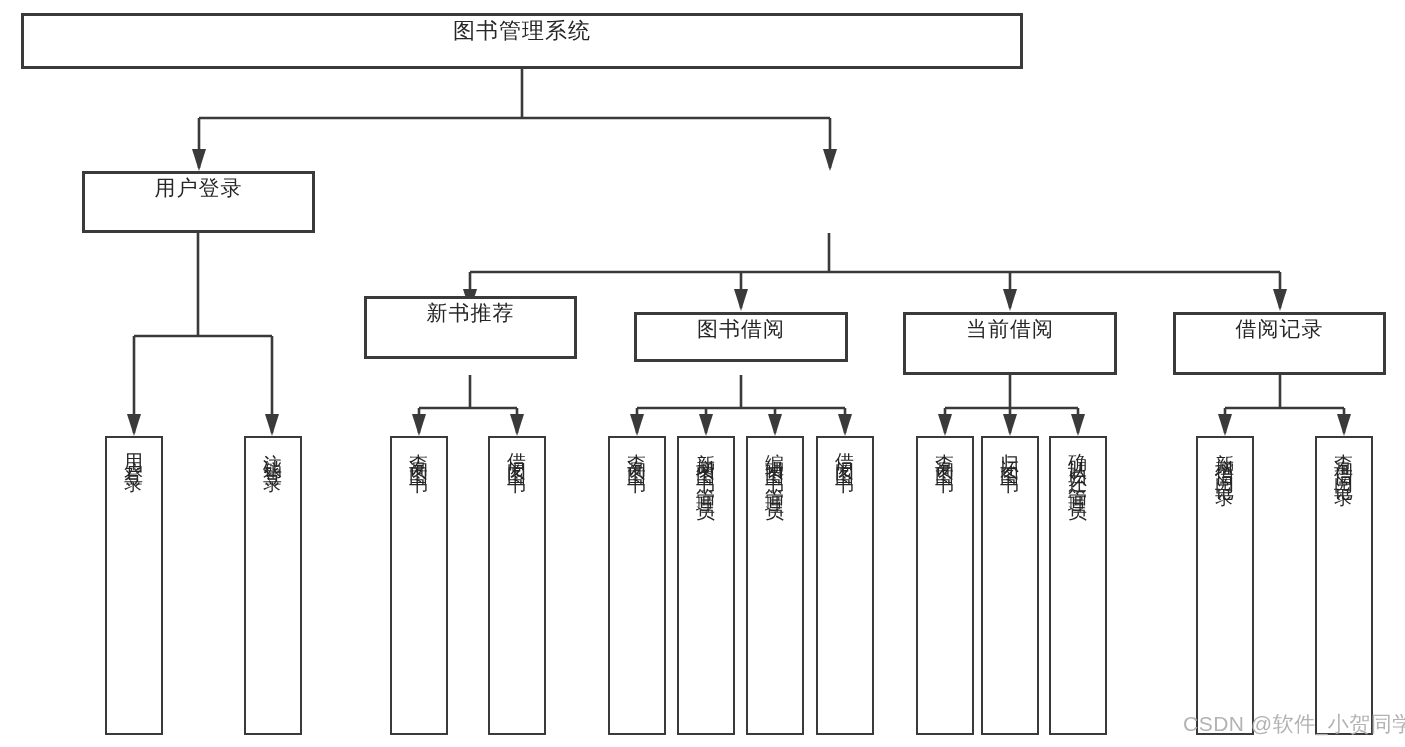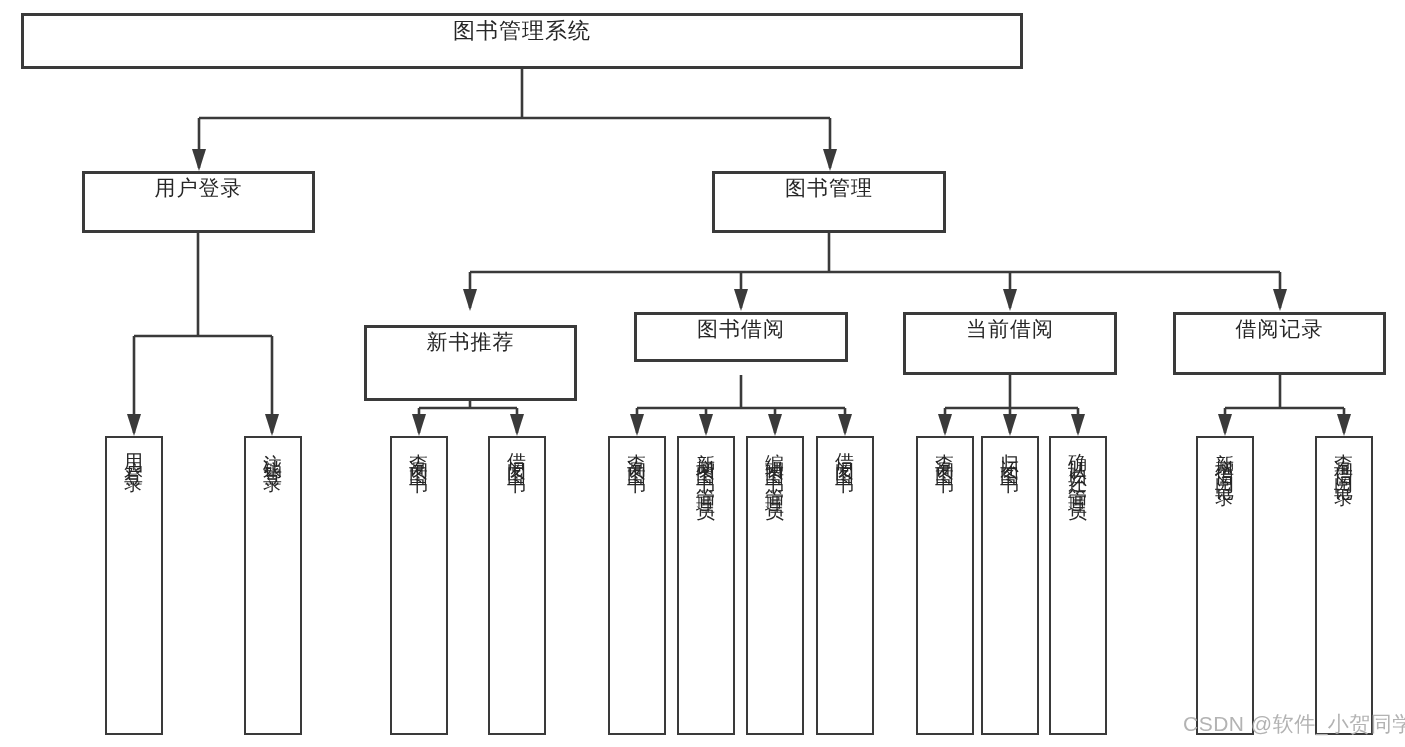--- a/index.html
+++ b/index.html
@@ -121,25 +121,22 @@
     <polygon class="arrowhead" points="1337,414 1351,414 1344,436"></polygon>
   </svg>
 
   <div class="node hbox root-box" style="left:21px; top:13px; width:1002px; height:56px;">
     <span>图书管理系统</span>
   </div>
 
   <div class="node hbox" style="left:82px; top:171px; width:233px; height:62px;">
     <span>用户登录</span>
   </div>
-  <div class="node hbox" style="left:712px; top:171px; width:234px; height:62px;">
-    <span>图书管理</span>
-  </div>
 
-  <div class="node hbox" style="left:364px; top:325px; width:213px; height:76px;">
+  <div class="node hbox" style="left:364px; top:296px; width:213px; height:63px;">
     <span>新书推荐</span>
   </div>
   <div class="node hbox" style="left:634px; top:312px; width:214px; height:50px;">
     <span>图书借阅</span>
   </div>
   <div class="node hbox" style="left:1173px; top:312px; width:213px; height:63px;">
     <span>借阅记录</span>
   </div>
   <div class="node hbox" style="left:903px; top:312px; width:214px; height:63px;">
     <span>当前借阅</span>

